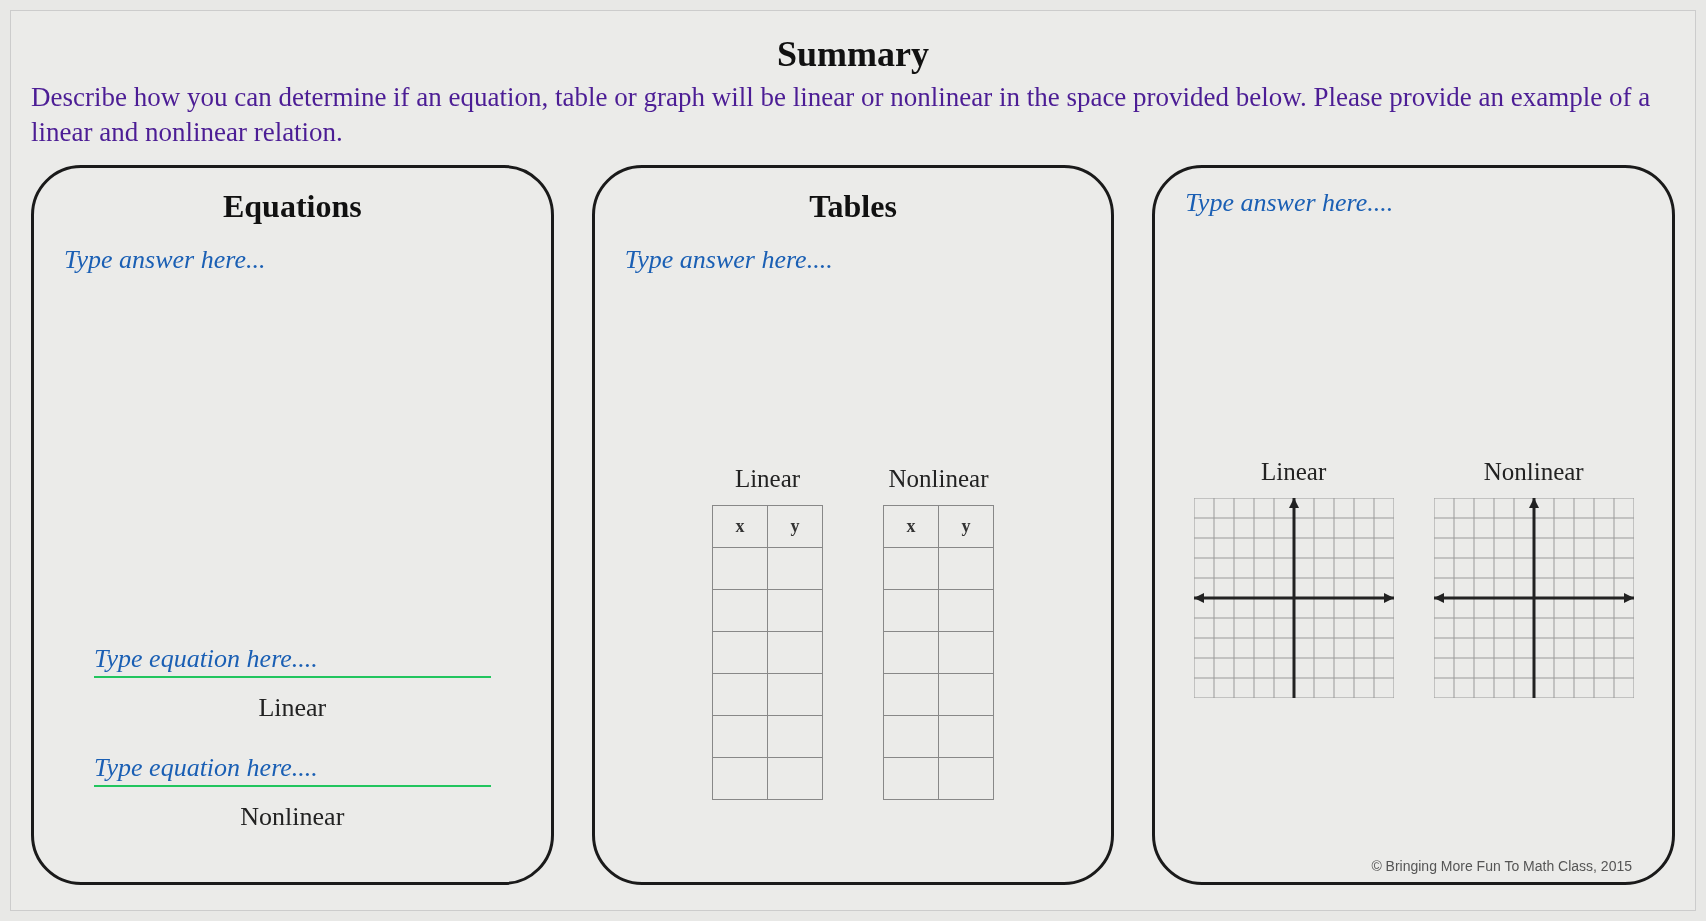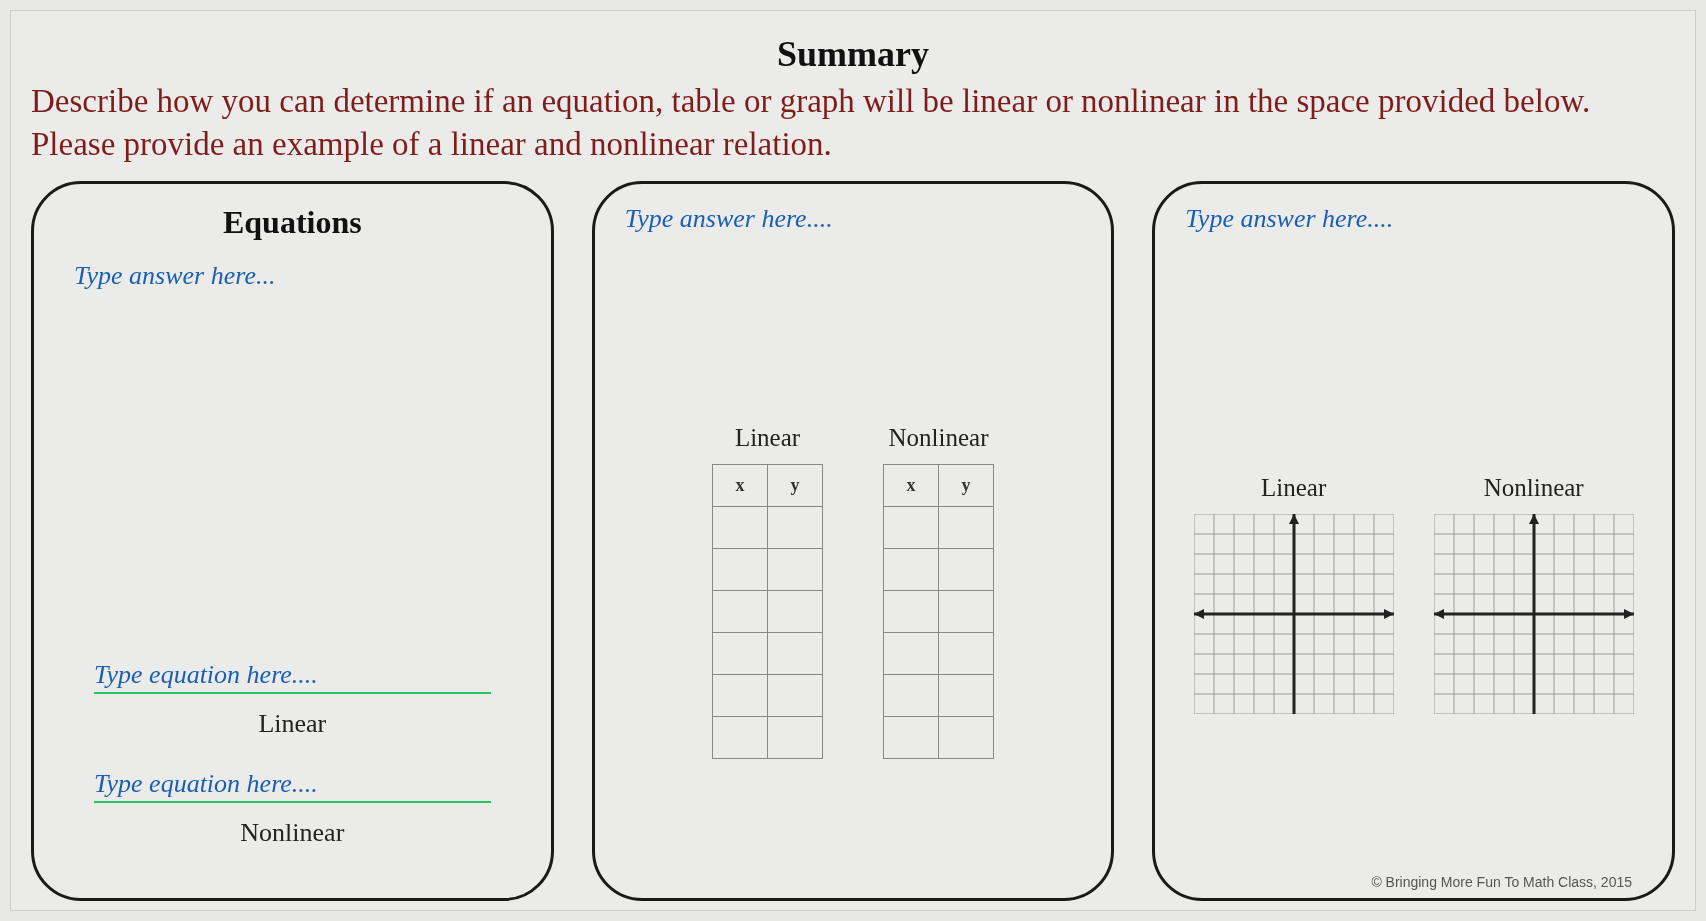--- a/index.html
+++ b/index.html
@@ -18,22 +18,22 @@
     }
     .title {
       text-align: center;
       font-size: 36px;
       font-weight: bold;
       font-family: Georgia, serif;
       color: #111;
       margin-bottom: 5px;
     }
     .instructions {
-      font-size: 33px;
-      color: #7f1d1d;
+      font-size: 27px;
+      color: #4c1d95;
       line-height: 1.3;
       margin-bottom: 15px;
     }
     .columns {
       display: flex;
       gap: 38px;
       height: 720px;
     }
     .panel {
       flex: 1;
@@ -56,21 +56,20 @@
       color: #1a5fb4;
       font-size: 26px;
     }
     .equations-body {
       display: flex;
       flex-direction: column;
       height: 100%;
     }
     .equations-top {
       flex: 1;
-      margin-left: 10px;
     }
     .equation-line {
       font-style: italic;
       color: #1a5fb4;
       font-size: 26px;
       border-bottom: 2px solid #22c55e;
       padding-bottom: 2px;
       margin: 0 30px 15px 30px;
     }
     .eq-label {
@@ -165,20 +164,21 @@
         <div>
           <div class="equation-line">Type equation here....</div>
           <div class="eq-label">Linear</div>
           <div class="equation-line">Type equation here....</div>
           <div class="eq-label">Nonlinear</div>
         </div>
       </div>
     </div>
 
     <div class="panel">
+      <div class="panel-title">Tables</div>
       <div class="tables-body">
         <div class="tables-top">
           <div class="answer-placeholder">Type answer here....</div>
         </div>
         <div class="tables-bottom">
           <div class="table-block">
             <div class="table-label">Linear</div>
             <table class="xy-table">
               <tbody>
                   <tr>

